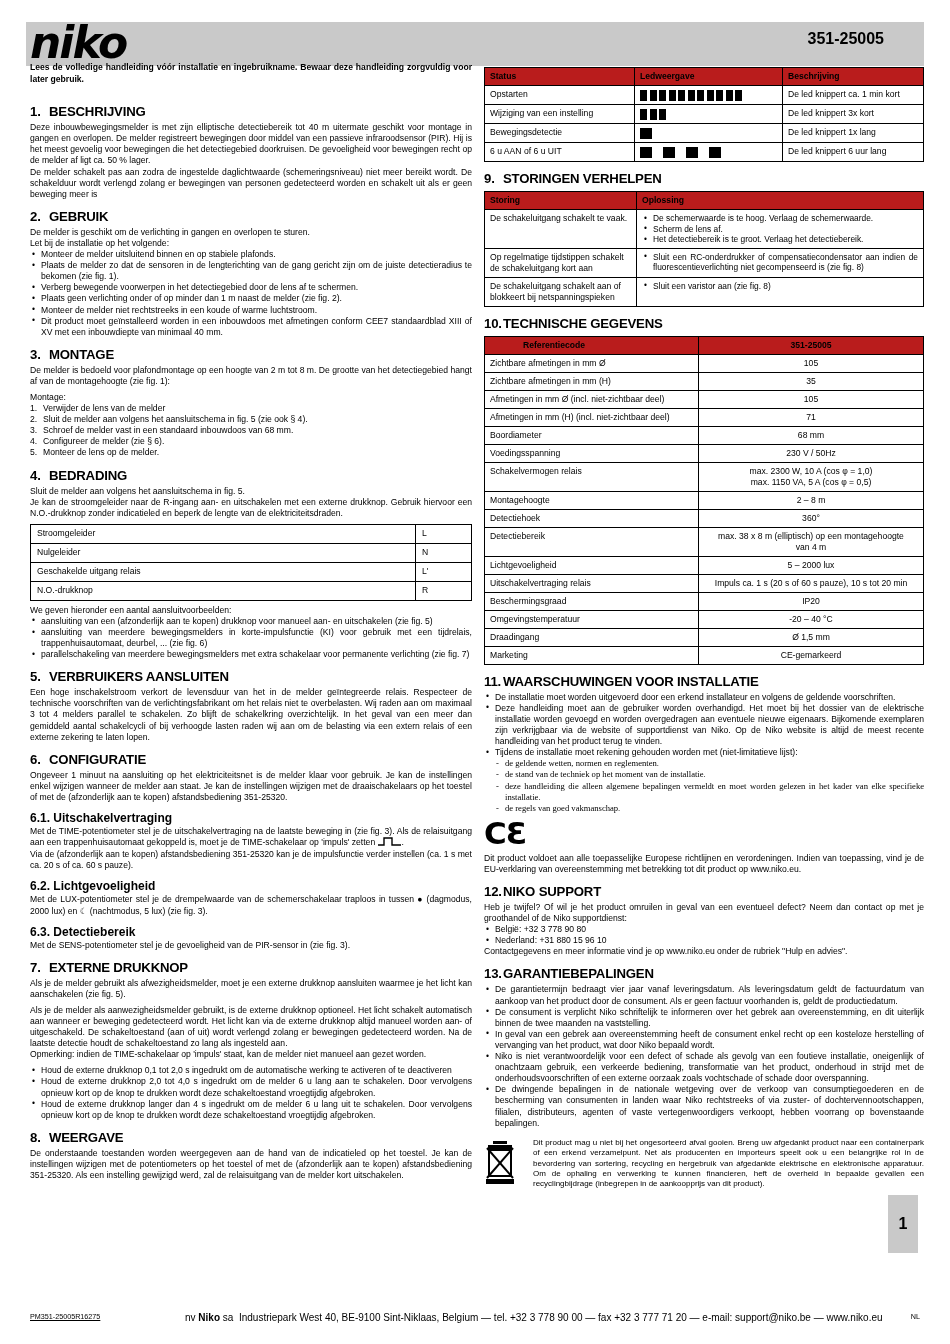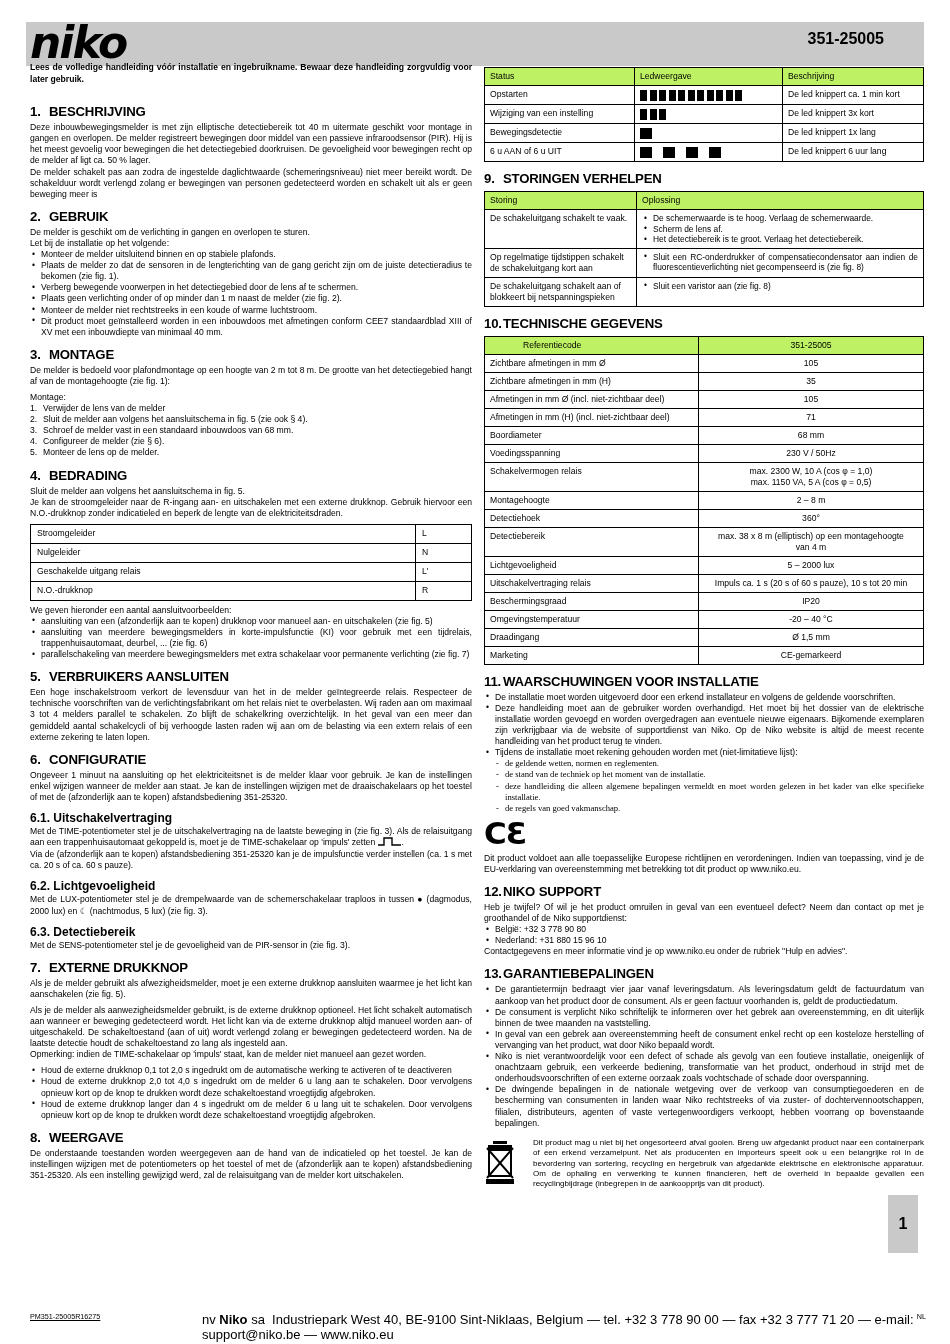--- a/index.html
+++ b/index.html
@@ -81,21 +81,21 @@
   table.tbl {
     width: 100%; border-collapse: collapse;
     margin: 5px 0 4px 0;
     border: 1px solid #000;
   }
   table.tbl th, table.tbl td {
     border: 1px solid #000;
     font-size: 8.6px; line-height: 11px;
     padding: 3px 5px; text-align: left; vertical-align: top;
   }
-  table.tbl th { background: #bef264; font-weight: normal; }
+  table.tbl th { background: #b91c1c; font-weight: bold; }
   table.tbl ul.bul > li { font-size: 8.4px; line-height: 10.6px; }
 
   
   table.wiring td { padding: 3.5px 6px; }
   table.wiring td.val { width: 56px; }
 
   
   table.status th.c1, table.status td.c1 { width: 150px; }
   table.status th.c2, table.status td.c2 { width: 148px; }
 
@@ -137,26 +137,26 @@
   .footer {
     position: absolute; left: 0; bottom: 16px; width: 950px;
     height: 16px;
   }
   .footer .f-left {
     position: absolute; left: 30px; top: 0;
     font-size: 7.2px;
     text-decoration: underline;
   }
   .footer .f-center {
-    position: absolute; left: 202px; top: 0;
-    font-size: 13px;
+    position: absolute; left: 185px; top: 0;
+    font-size: 10px;
   }
   .footer .f-center b { font-weight: bold; }
   .footer .f-right {
-    position: absolute; right: 24px; top: 0;
+    position: absolute; right: 30px; top: 0;
     font-size: 7.2px;
   }
 
   
   .page-tab {
     position: absolute; right: 0; top: 1195px;
     width: 30px; height: 58px; background: #c9c9c9;
     display: flex; align-items: center; justify-content: center;
     font-weight: bold; font-size: 16px;
   }

